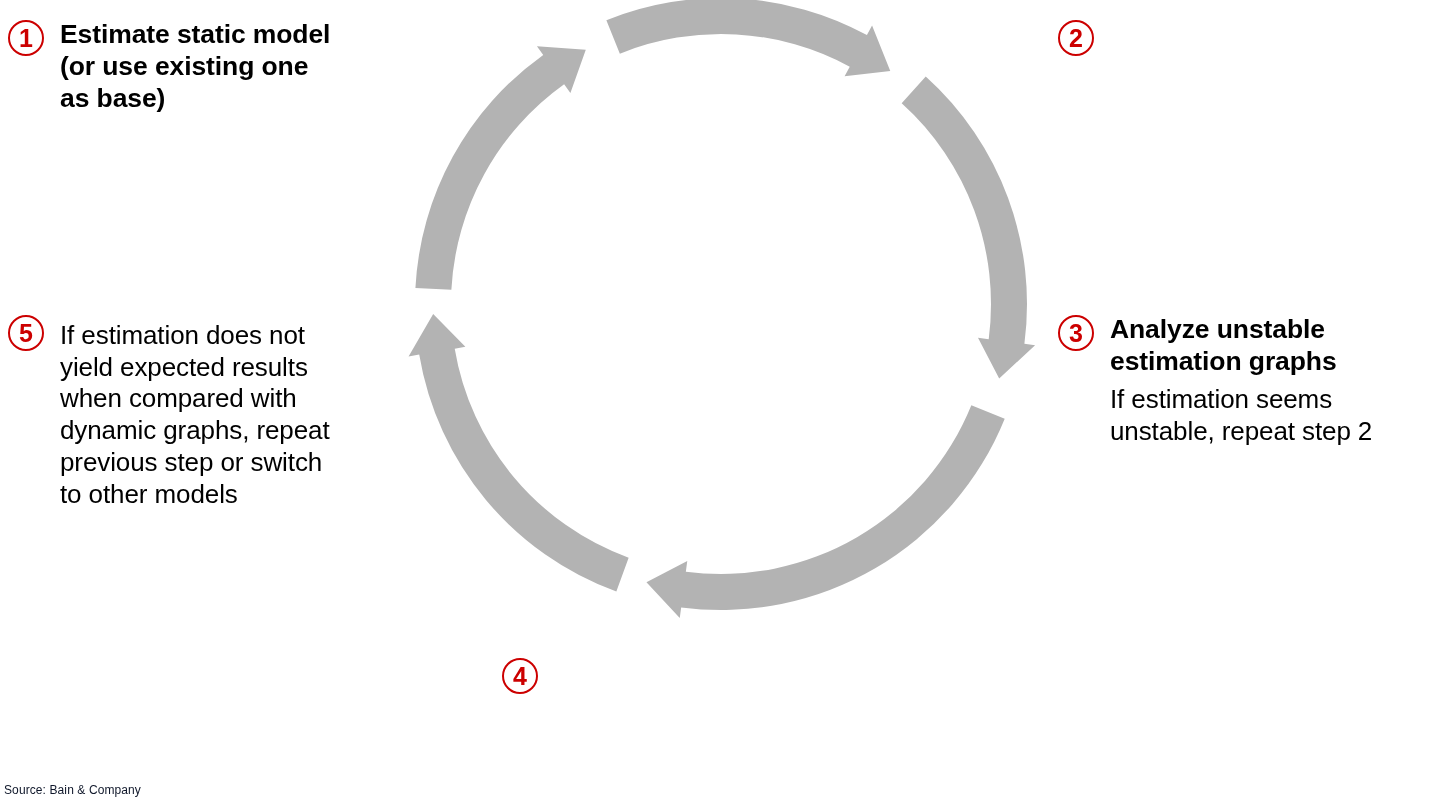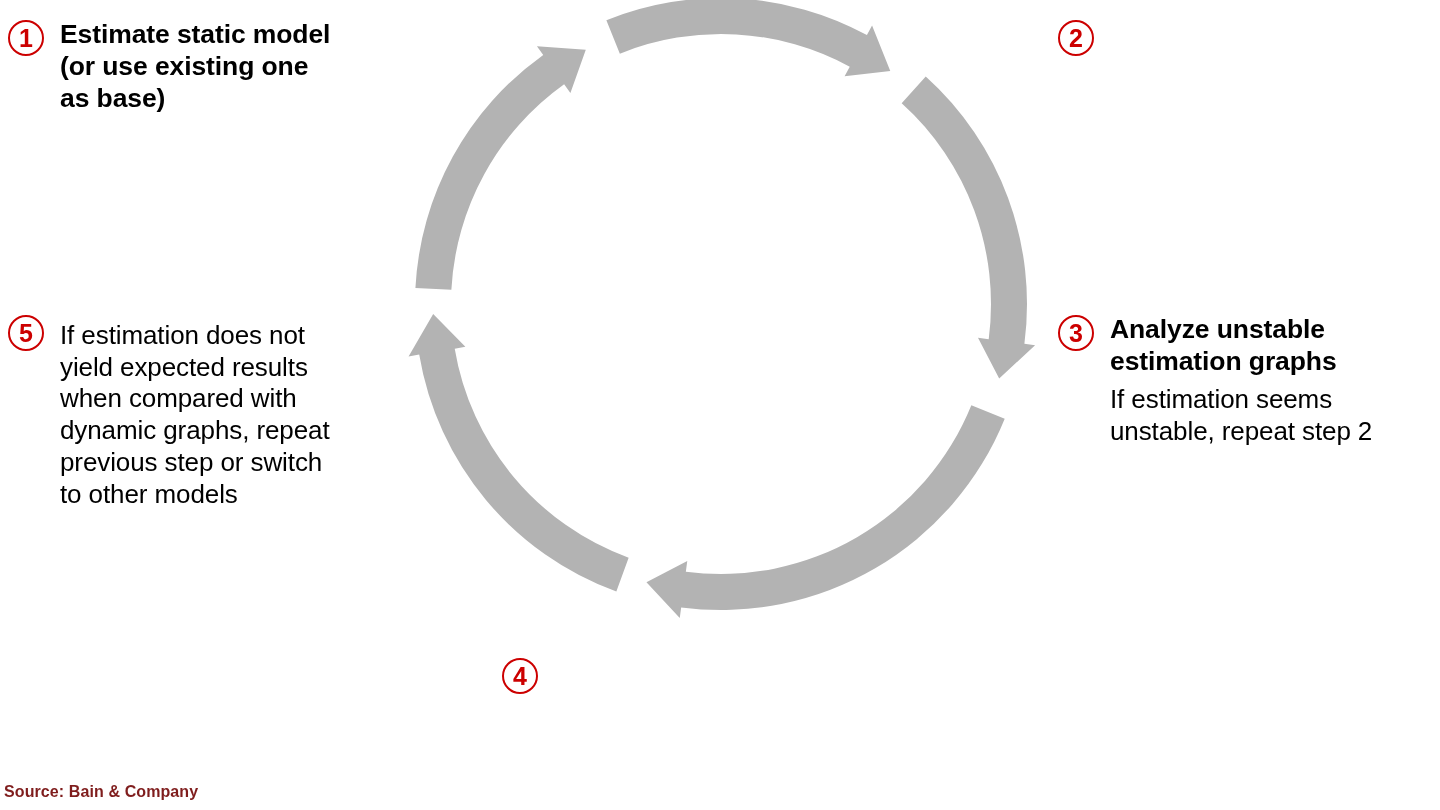--- a/index.html
+++ b/index.html
@@ -76,24 +76,23 @@
   #step-2 { left: 1058px; top: 18px;  width: 380px; }
   #step-3 { left: 1058px; top: 313px; width: 382px; }
   #step-4 { left: 502px;  top: 656px; width: 470px; }
   #step-5 { left: 8px;    top: 313px; width: 420px; }
 
   
   #source-note {
     position: absolute;
     left: 4px;
     top: 783px;
-    font-size: 16px;
-    color: #7f1d1d;
+    font-size: 12px;
+    color: #0f172a;
     letter-spacing: 0.1px;
-    font-weight: bold;
   }
 </style>
 </head>
 <body>
 
 <div id="canvas">
 
   <svg id="ring-svg" viewBox="0 0 1440 810">
     <g id="ring-group">
         <path d="M 616.34 591.55 A 306 306 0 0 1 419.21 354.61 L 408.56 356.40 L 433.18 314.05 L 465.37 346.87 L 454.72 348.66 A 270 270 0 0 0 628.65 557.72 Z" fill="#b3b3b3"></path>

